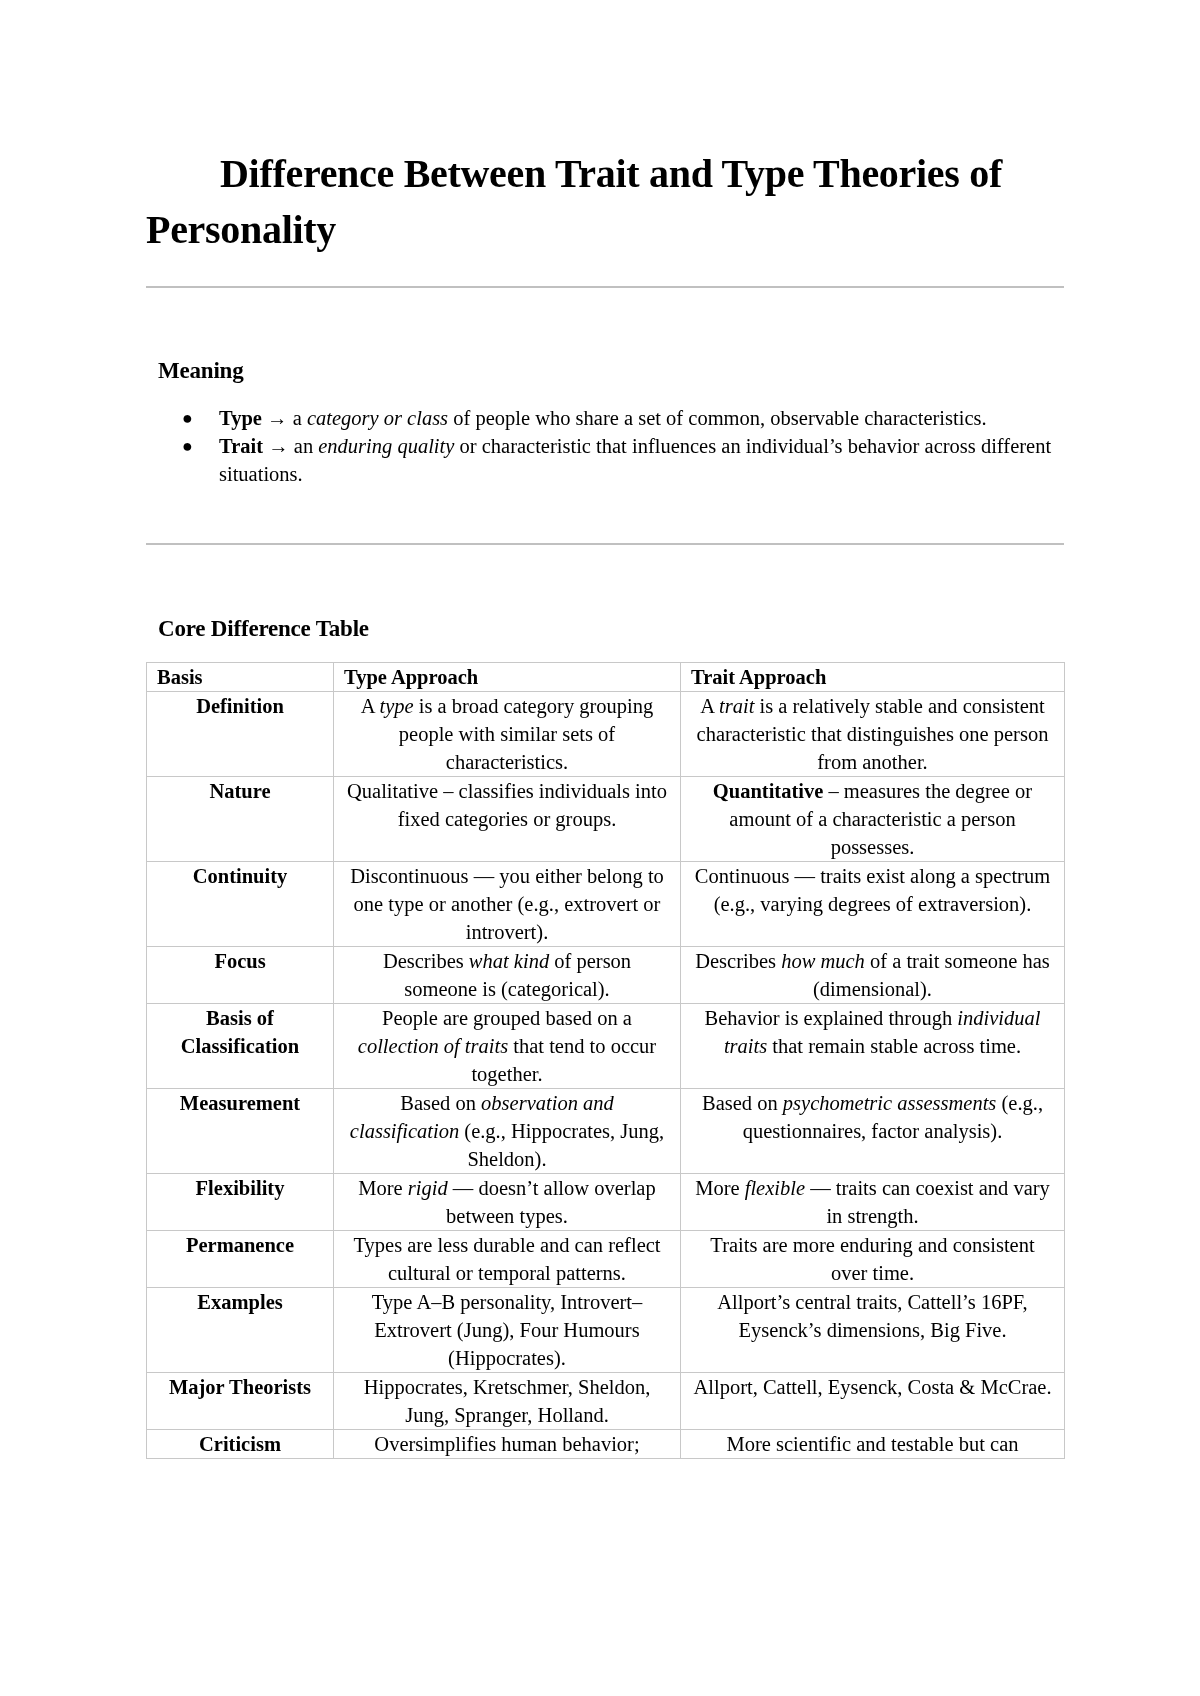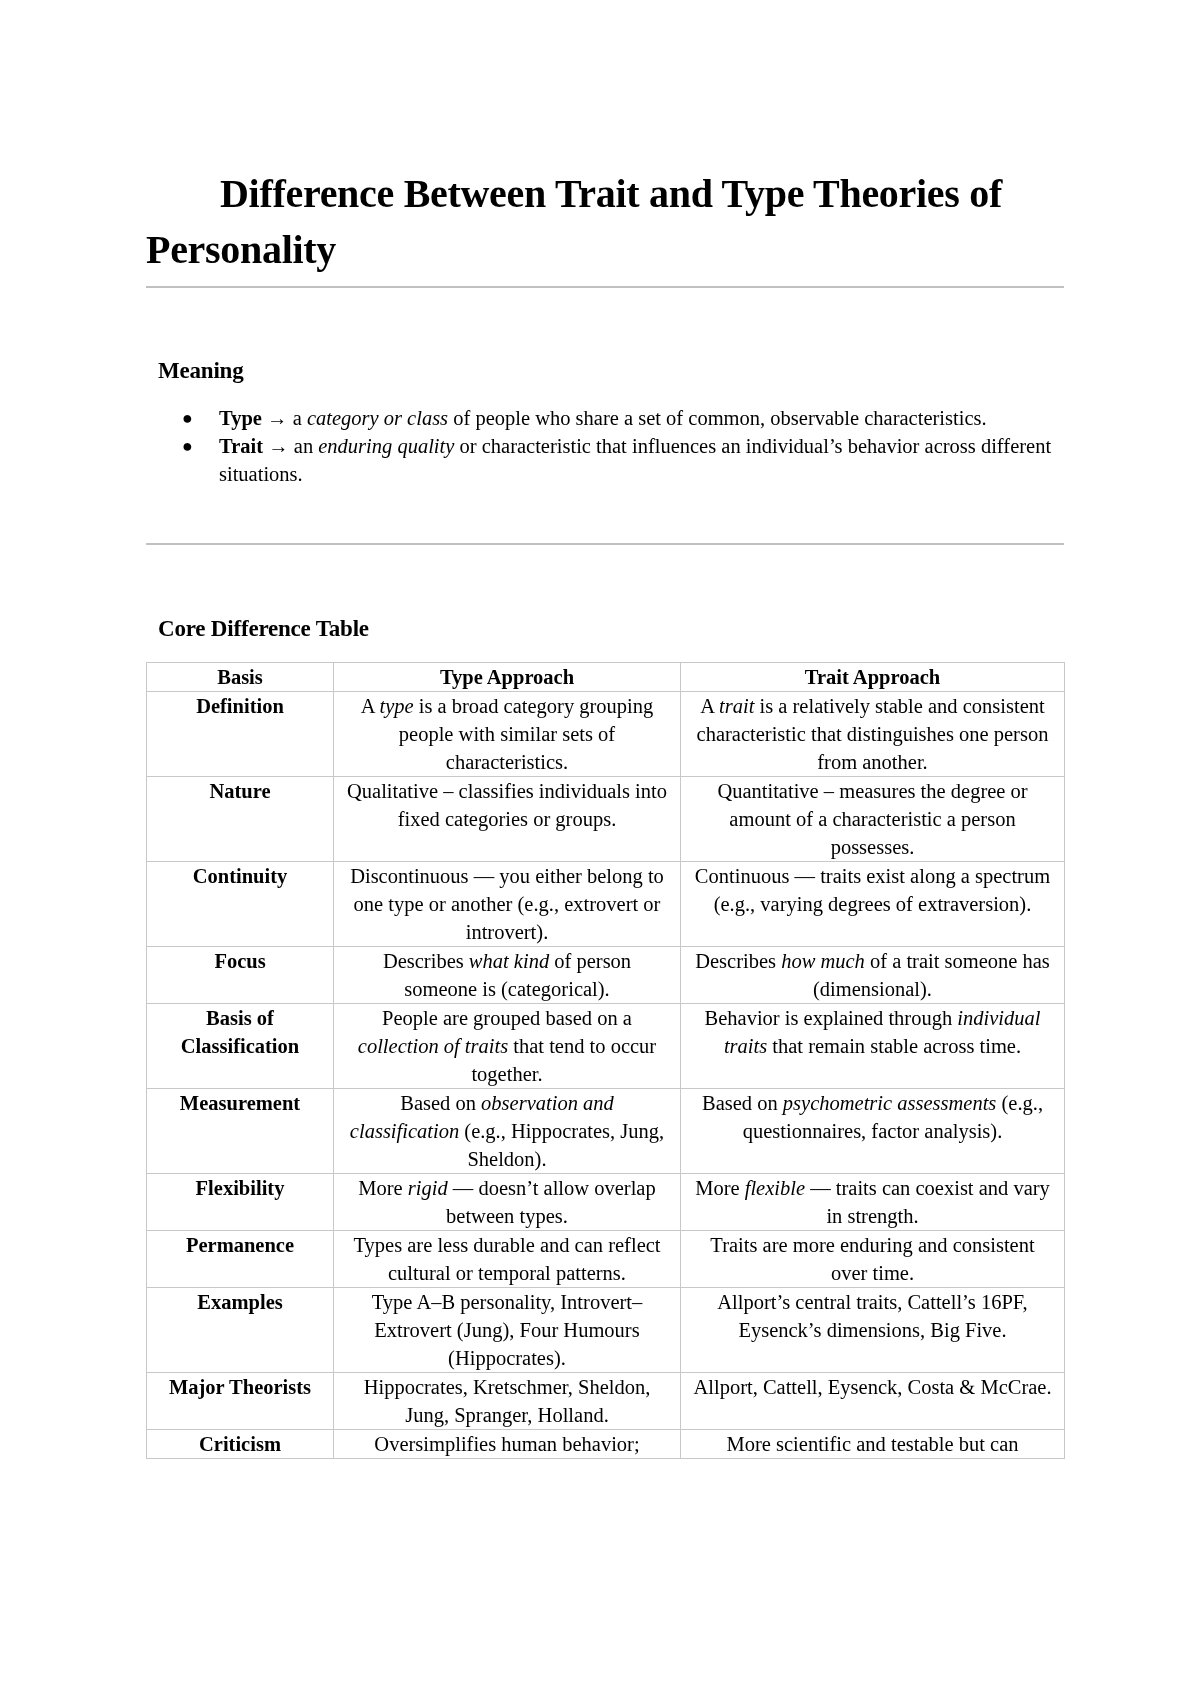--- a/index.html
+++ b/index.html
@@ -12,21 +12,21 @@
       color: #000;
     }
     .page {
       position: absolute;
       left: 146px;
       top: 0;
       width: 918px;
     }
     .doc-title {
       position: absolute;
-      top: 166px;
+      top: 146px;
       left: 0;
       width: 918px;
       margin: 0;
       font-size: 40px;
       line-height: 56px;
       font-weight: bold;
       text-indent: 74px;
       letter-spacing: -0.3px;
     }
     .hr {
@@ -82,21 +82,21 @@
       line-height: 28px;
       table-layout: fixed;
     }
     .diff-table th, .diff-table td {
       border: 1.5px solid #c8c8c8;
       padding: 0 10px 0 10px;
       vertical-align: top;
       text-align: center;
     }
     .diff-table th {
-      text-align: center;
+      text-align: left;
       font-weight: bold;
     }
     .diff-table td.basis { font-weight: bold; }
     .col-basis { width: 187px; }
     .col-type { width: 347px; }
     .col-trait { width: 384px; }
   </style>
 </head>
 <body>
 
@@ -137,21 +137,21 @@
     </thead>
     <tbody id="table-body">
         <tr>
           <td class="basis">Definition</td>
           <td><span>A </span><span style="font-style: italic;">type</span><span> is a broad category grouping people with similar sets of characteristics.</span></td>
           <td><span>A </span><span style="font-style: italic;">trait</span><span> is a relatively stable and consistent characteristic that distinguishes one person from another.</span></td>
         </tr>
         <tr>
           <td class="basis">Nature</td>
           <td><span style="font-weight: normal;">Qualitative</span><span> – classifies individuals into fixed categories or groups.</span></td>
-          <td><span style="font-weight: normal;">Quantitative</span><span> – measures the degree or amount of a characteristic a person possesses.</span></td>
+          <td><span style="font-weight: bold;">Quantitative</span><span> – measures the degree or amount of a characteristic a person possesses.</span></td>
         </tr>
         <tr>
           <td class="basis">Continuity</td>
           <td><span>Discontinuous — you either belong to one type or another (e.g., extrovert or introvert).</span></td>
           <td><span>Continuous — traits exist along a spectrum (e.g., varying degrees of extraversion).</span></td>
         </tr>
         <tr>
           <td class="basis">Focus</td>
           <td><span>Describes </span><span style="font-style: italic;">what kind</span><span> of person someone is (categorical).</span></td>
           <td><span>Describes </span><span style="font-style: italic;">how much</span><span> of a trait someone has (dimensional).</span></td>

